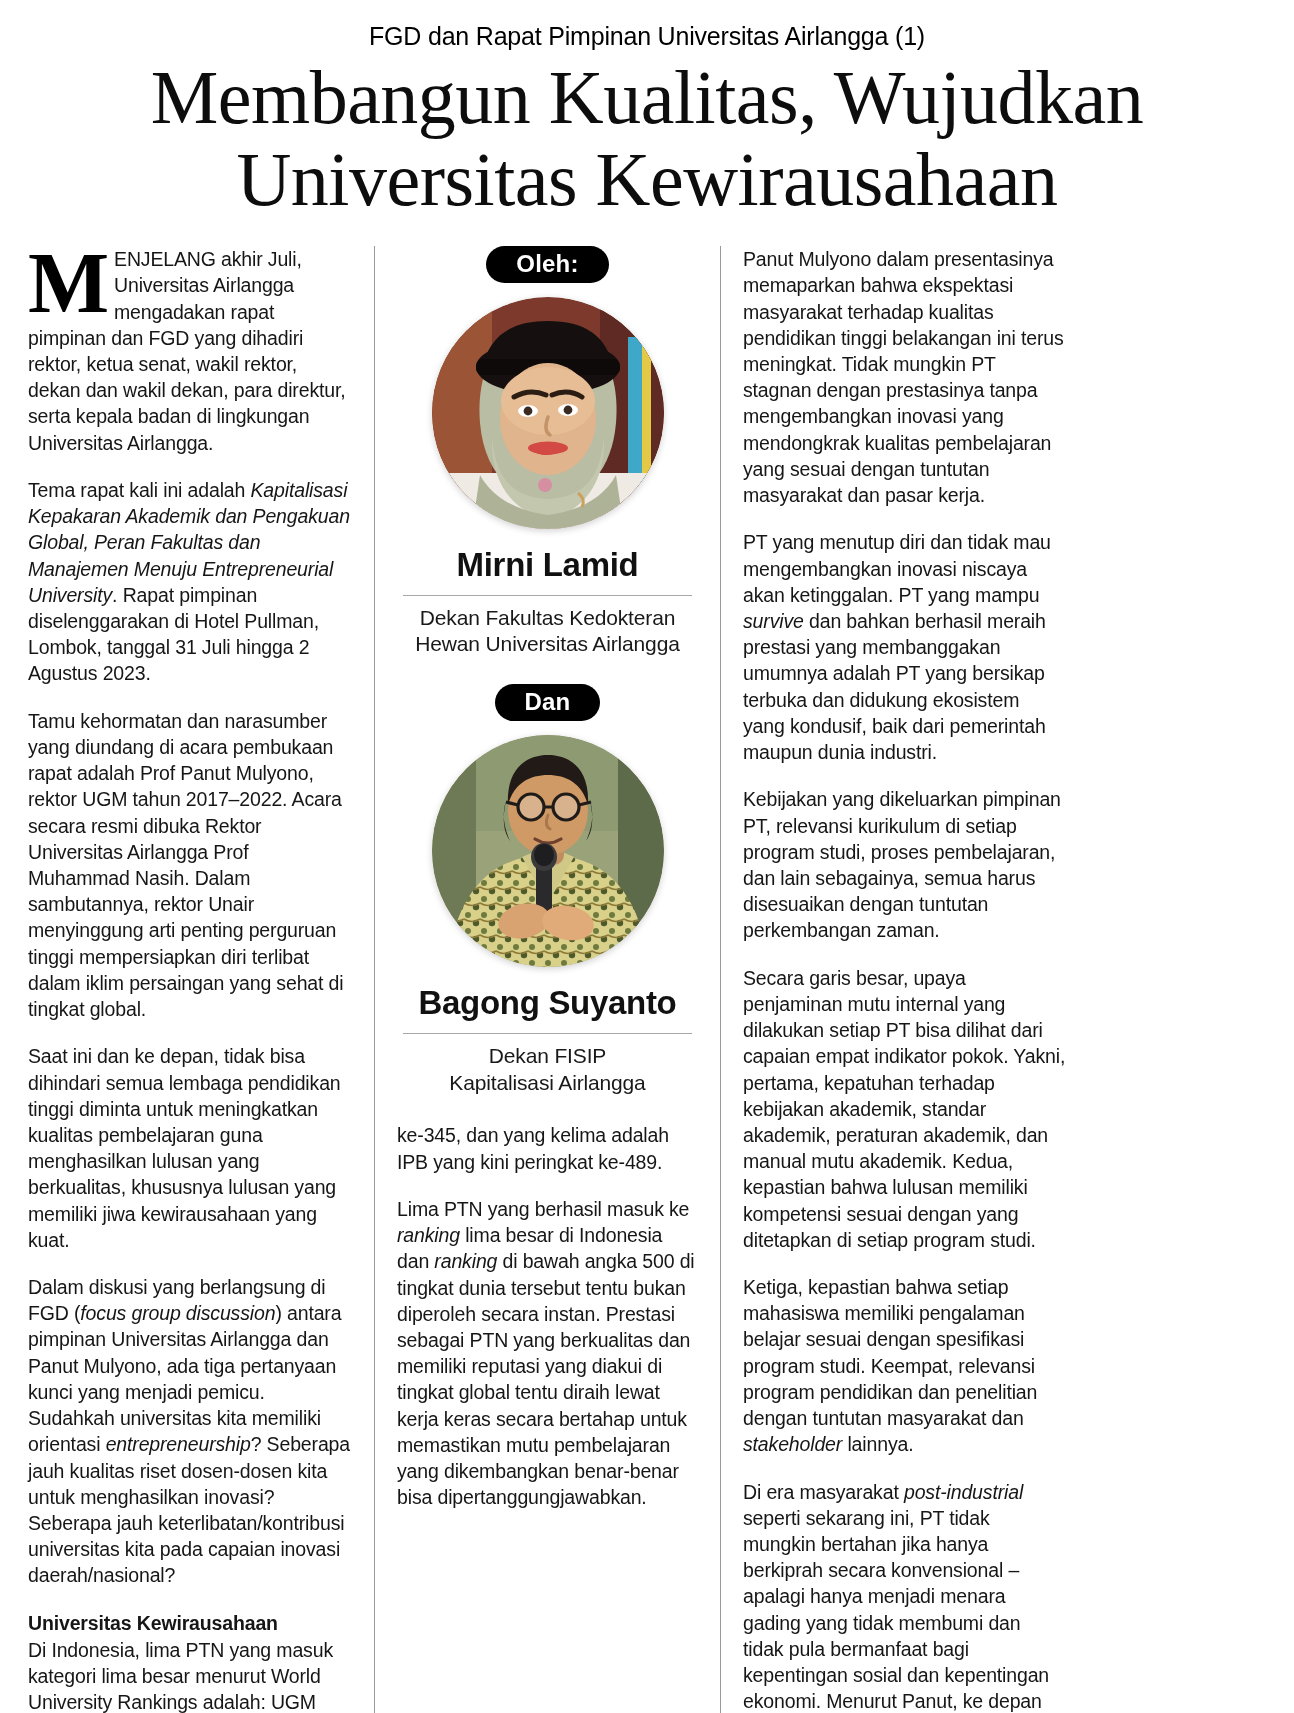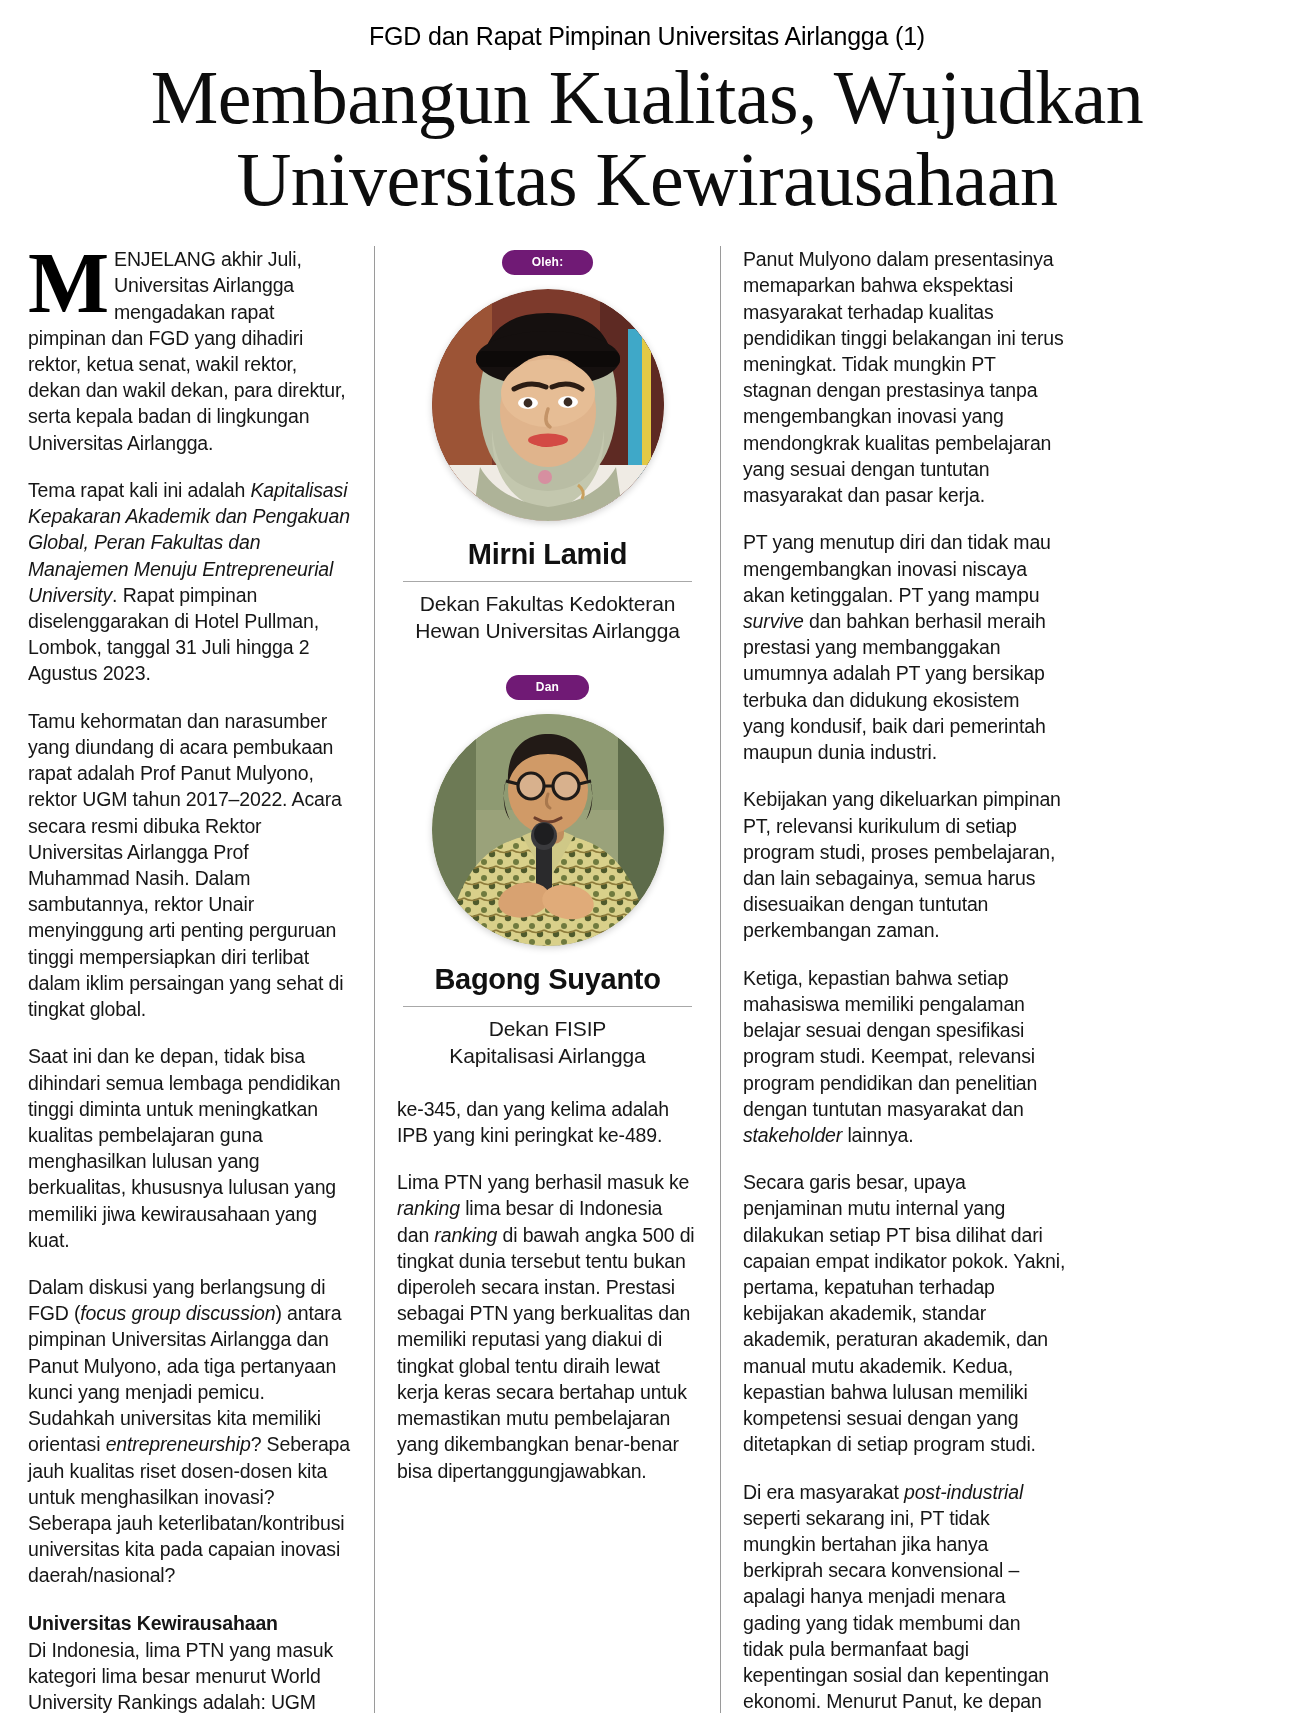--- a/index.html
+++ b/index.html
@@ -87,45 +87,45 @@
   .subhead {
     font-weight: bold;
     display: block;
     margin-bottom: 1px;
   }
 
   
   .profile { text-align: center; }
   .badge {
     display: inline-block;
-    background: #701a75;
+    background: #000000;
     color: #ffffff;
     font-weight: bold;
-    font-size: 12px;
+    font-size: 24px;
     letter-spacing: 0.2px;
     padding: 6px 30px 7px 30px;
     border-radius: 22px;
     line-height: 1;
     margin: 0 0 14px 0;
   }
   .portrait-wrap {
     width: 232px;
     height: 232px;
     margin: 0 auto;
     border-radius: 50%;
     overflow: hidden;
     position: relative;
     background: #dedad4;
     box-shadow: 0 2px 7px rgba(0,0,0,0.18);
   }
   .portrait { width: 100%; height: 100%; display: block; }
 
   .person-name {
     font-weight: bold;
-    font-size: 29px;
+    font-size: 33px;
     margin: 14px 0 7px 0;
     letter-spacing: -0.3px;
     color: #111;
   }
   .name-rule {
     border: none;
     border-top: 1.5px solid #a8a8a8;
     margin: 0 6px 9px 6px;
   }
   .person-role {
@@ -287,22 +287,22 @@
     </div>
 
     <div class="col col-right">
 
       <p>Panut Mulyono dalam presentasinya memaparkan bahwa ekspektasi masyarakat terhadap kualitas pendidikan tinggi belakangan ini terus meningkat. Tidak mungkin PT stagnan dengan prestasinya tanpa mengembangkan inovasi yang mendongkrak kualitas pembelajaran yang sesuai dengan tuntutan masyarakat dan pasar kerja.</p>
 
       <p><span>PT yang menutup diri dan tidak mau mengembangkan inovasi niscaya akan ketinggalan. PT yang mampu </span><i>survive</i><span> dan bahkan berhasil meraih prestasi yang membanggakan umumnya adalah PT yang bersikap terbuka dan didukung ekosistem yang kondusif, baik dari pemerintah maupun dunia industri.</span></p>
 
       <p>Kebijakan yang dikeluarkan pimpinan PT, relevansi kurikulum di setiap program studi, proses pembelajaran, dan lain sebagainya, semua harus disesuaikan dengan tuntutan perkembangan zaman.</p>
 
+      <p>Secara garis besar, upaya penjaminan mutu internal yang dilakukan setiap PT bisa dilihat dari capaian empat indikator pokok. Yakni, pertama, kepatuhan terhadap kebijakan akademik, standar akademik, peraturan akademik, dan manual mutu akademik. Kedua, kepastian bahwa lulusan memiliki kompetensi sesuai dengan yang ditetapkan di setiap program studi.</p>
+
       <p><span>Ketiga, kepastian bahwa setiap mahasiswa memiliki pengalaman belajar sesuai dengan spesifikasi program studi. Keempat, relevansi program pendidikan dan penelitian dengan tuntutan masyarakat dan </span><i>stakeholder</i><span> lainnya.</span></p>
-
-      <p>Secara garis besar, upaya penjaminan mutu internal yang dilakukan setiap PT bisa dilihat dari capaian empat indikator pokok. Yakni, pertama, kepatuhan terhadap kebijakan akademik, standar akademik, peraturan akademik, dan manual mutu akademik. Kedua, kepastian bahwa lulusan memiliki kompetensi sesuai dengan yang ditetapkan di setiap program studi.</p>
 
       <p><span>Di era masyarakat </span><i>post-industrial</i><span> seperti sekarang ini, PT tidak mungkin bertahan jika hanya berkiprah secara konvensional –apalagi hanya menjadi menara gading yang tidak membumi dan tidak pula bermanfaat bagi kepentingan sosial dan kepentingan ekonomi. Menurut Panut, ke depan tidak bisa dihindari lagi bahwa PT</span></p>
 
     </div>
 
   </div>
 </div>
 
 </body></html>

